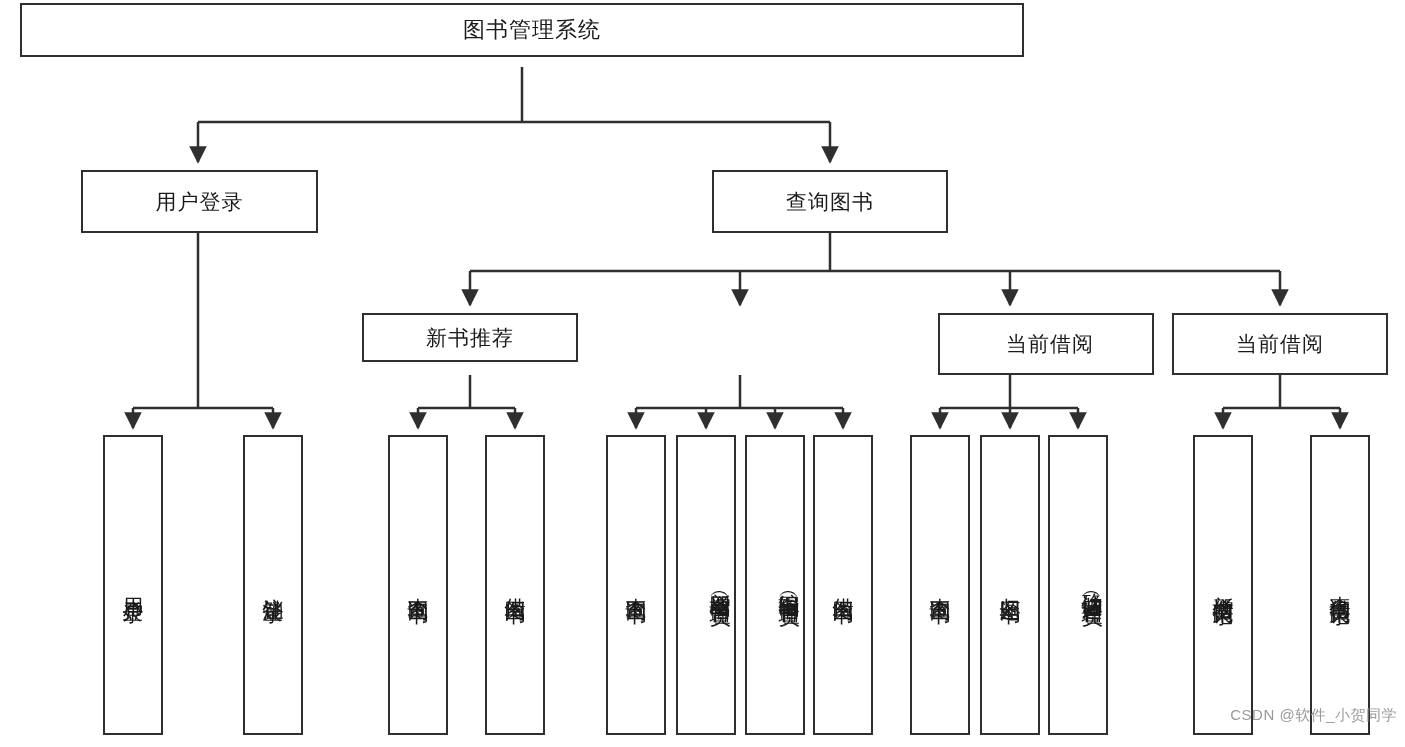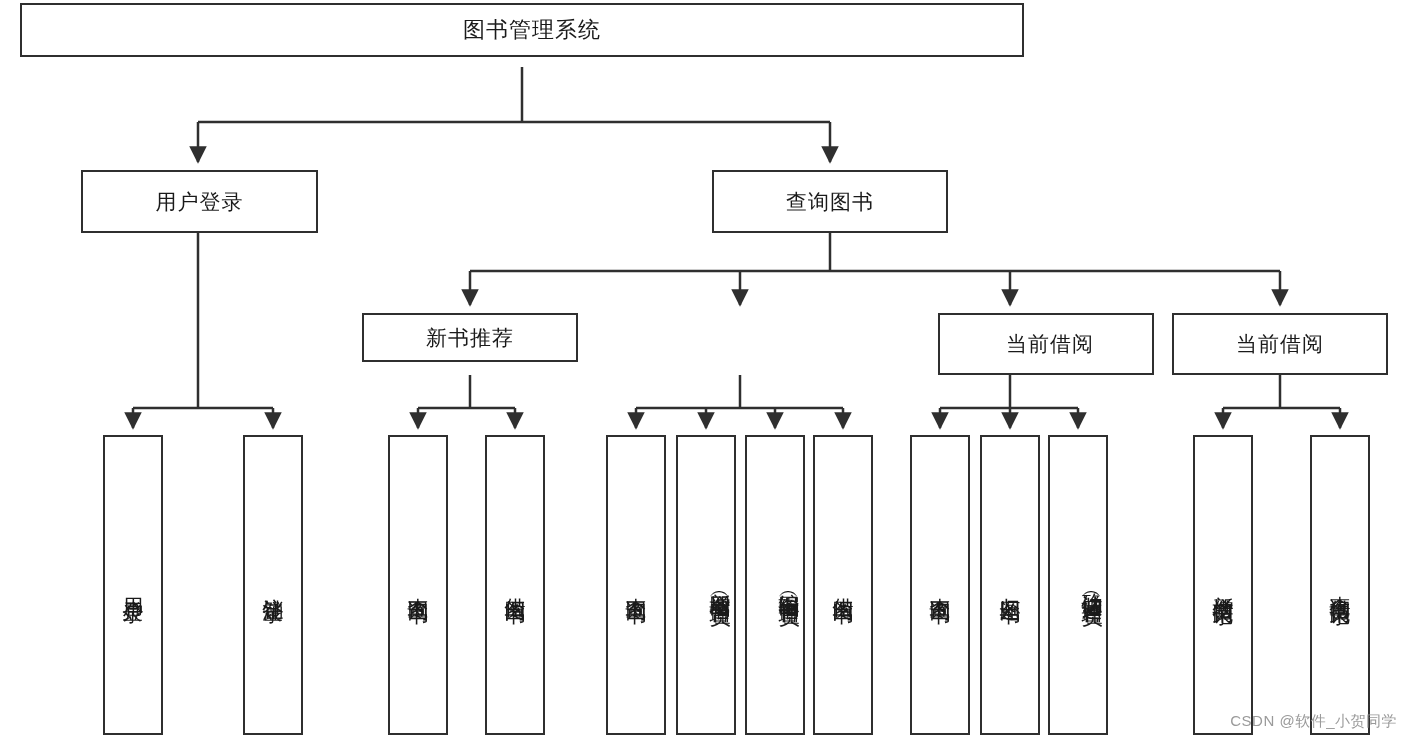--- a/index.html
+++ b/index.html
@@ -57,21 +57,21 @@
     justify-content: center;
   }
   .node.vert span {
     writing-mode: vertical-rl;
     text-orientation: upright;
     display: block;
   }
   .watermark {
     position: absolute;
     right: 8px;
-    bottom: 16px;
+    bottom: 22px;
     font-size: 15px;
     color: #9a9a9a;
     letter-spacing: 0.5px;
     white-space: nowrap;
   }
 </style>
 </head>
 <body>
 
 <div id="canvas">

